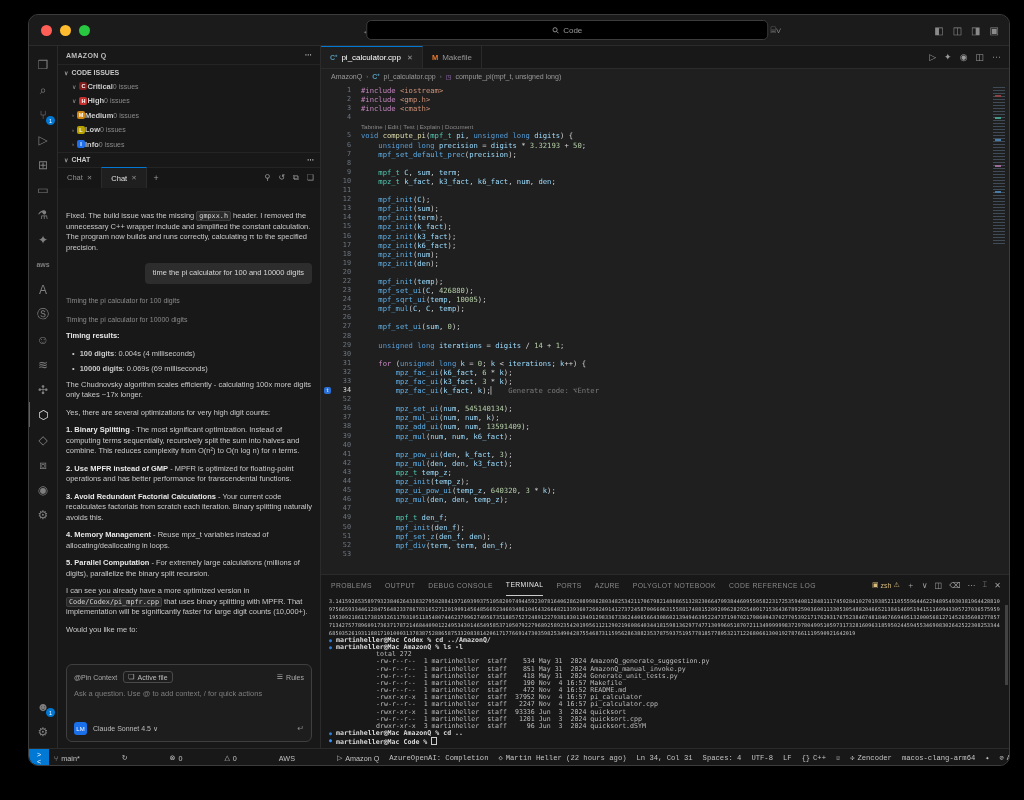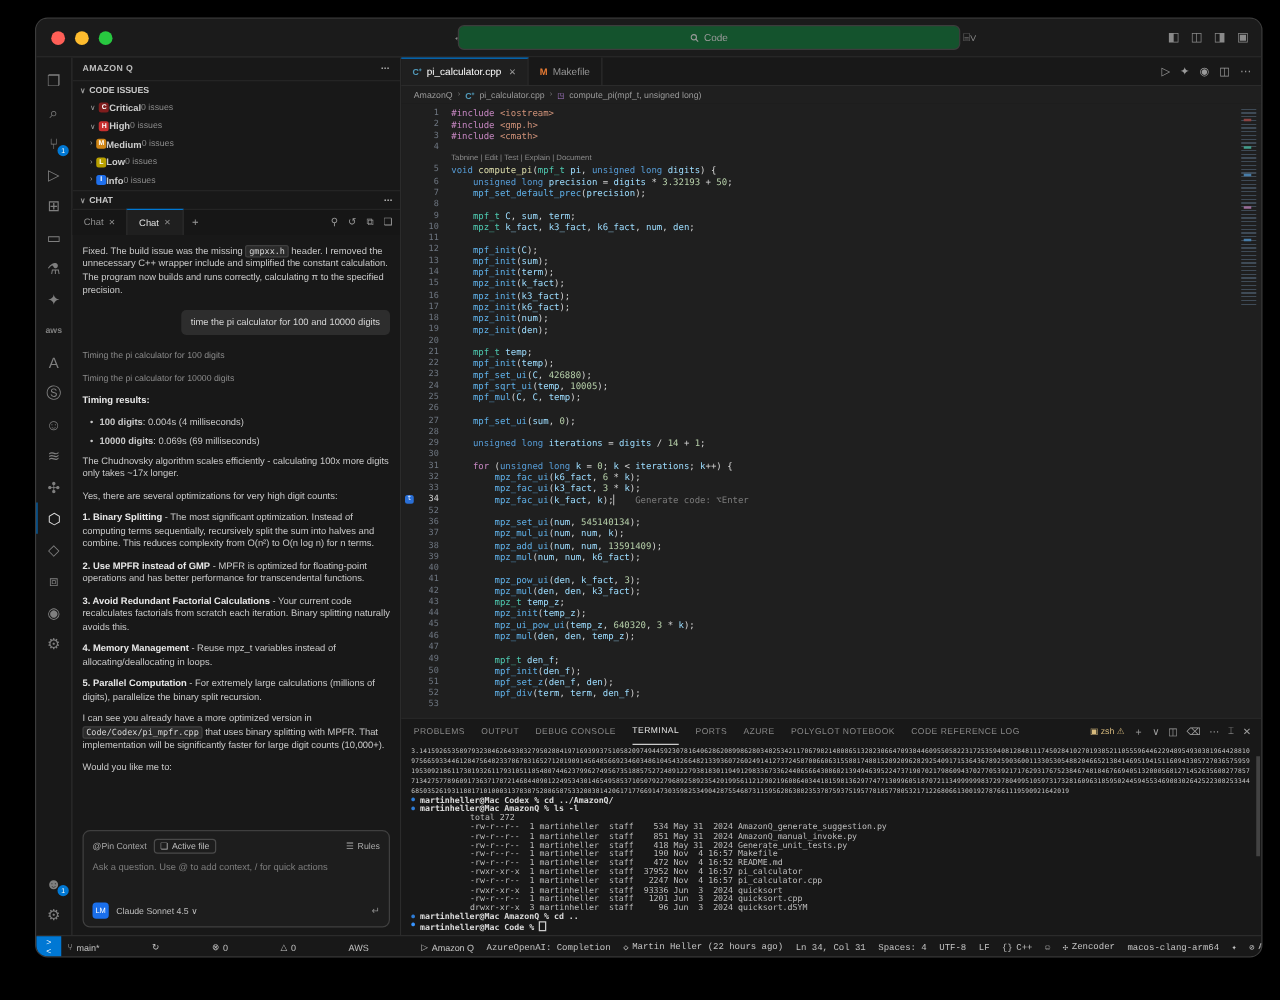--- a/index.html
+++ b/index.html
@@ -6,21 +6,21 @@
     font-family:"Liberation Sans",sans-serif;-webkit-font-smoothing:antialiased;}
   .window{position:absolute;left:28px;top:14px;width:980px;height:750px;background:#1f1f1f;
     border:1px solid #3c3c3c;border-radius:10px;overflow:hidden;box-shadow:0 20px 60px rgba(0,0,0,.8);}
   
   .titlebar{height:30px;background:#1b1b1b;border-bottom:1px solid #2b2b2b;display:flex;align-items:center;position:relative;}
   .traffic{display:flex;gap:8px;margin-left:12px;}
   .tl{width:11px;height:11px;border-radius:50%;}
   .tl.r{background:#ff5f57}.tl.y{background:#febc2e}.tl.g{background:#28c840}
   .navarrows{margin-left:272px;display:flex;gap:14px;color:#8a8a8a;font-size:11px;}
   .cmdcenter{position:absolute;left:50%;top:5px;transform:translateX(-38%);width:400px;height:18px;
-    background:#14532d;border:1px solid #3c3c3c;border-radius:5px;display:flex;align-items:center;
+    background:#000000;border:1px solid #3c3c3c;border-radius:5px;display:flex;align-items:center;
     justify-content:center;color:#9a9a9a;font-size:8px;gap:4px;}
   .layoutbtn{position:absolute;right:228px;color:#8a8a8a;font-size:9px;}
   .tb-right{position:absolute;right:10px;display:flex;gap:9px;color:#8a8a8a;font-size:10px;}
   
   .main{display:flex;height:702px;}
   .activitybar{width:28px;background:#181818;border-right:1px solid #2b2b2b;display:flex;flex-direction:column;align-items:center;padding-top:6px;position:relative;}
   .ab-item{width:28px;height:25px;display:flex;align-items:center;justify-content:center;color:#7f7f7f;font-size:12px;position:relative;}
   .ab-item.active{color:#e7e7e7;border-left:1.5px solid #0078d4;}
   .ab-item .badge{position:absolute;right:2px;bottom:2px;background:#0078d4;color:#fff;font-size:5.5px;
     width:9px;height:9px;border-radius:50%;display:flex;align-items:center;justify-content:center;}
@@ -34,21 +34,21 @@
   .issue-row{display:flex;align-items:center;height:14.5px;padding-left:14px;gap:0;}
   .issue-badge{width:8px;height:8px;border-radius:2px;color:#fff;font-size:5.5px;font-weight:bold;display:flex;align-items:center;justify-content:center;}
   .issue-label{font-weight:bold;font-size:7.5px;}
   .issue-count{color:#8a8a8a;font-size:7px;}
   .chat-tabs{height:20px;display:flex;align-items:center;background:#161616;border-top:1px solid #242424;position:relative;}
   .chat-tab{height:100%;display:flex;align-items:center;gap:4px;padding:0 9px;color:#8f8f8f;font-size:7.5px;}
   .chat-tab.active{background:#1f1f1f;color:#e0e0e0;border-top:1.5px solid #0078d4;border-left:1px solid #2b2b2b;border-right:1px solid #2b2b2b;}
   .chat-tab .x{font-size:6.5px;color:#8f8f8f;}
   .chat-plus{color:#9a9a9a;padding:0 7px;font-size:9px;}
   .chat-actions{position:absolute;right:6px;display:flex;gap:8px;color:#9a9a9a;font-size:8px;}
-  .chat-scroll{flex:1;overflow:hidden;padding:8px 8px 0 8px;display:flex;flex-direction:column;background:#181818;}
+  .chat-scroll{flex:1;overflow:hidden;padding:8px 8px 0 8px;display:flex;flex-direction:column;background:#181818;justify-content:center;}
   .msg-p{color:#c9c9c9;line-height:1.4;margin-bottom:7px;}
   .msg-p b{color:#e8e8e8;}
   .msg-user{align-self:flex-end;background:#2d2d2d;border-radius:4px;padding:5px 8px;margin:3px 0 9px 26px;color:#d6d6d6;line-height:1.45;}
   .msg-dim{color:#8a8a8a;font-size:7px;margin:4px 0 8px 0;}
   .msg-li{display:flex;margin:0 0 5px 6px;color:#c9c9c9;line-height:1.4;}
   .msg-li .dot{margin-right:5px;color:#c9c9c9;}
   .icode{font-family:"DejaVu Sans Mono",monospace;font-size:6.8px;background:#2a2a2a;border:1px solid #3e3e3e;border-radius:2px;padding:0 2px;color:#d7d7d7;}
   .chat-input{margin:6px 8px 6px 8px;border:1px solid #3f3f3f;border-radius:6px;background:#1d1d1d;height:64px;position:relative;padding:6px 7px;}
   .ci-top{display:flex;align-items:center;gap:6px;color:#a9a9a9;font-size:7px;}
   .ci-chip{border:1px solid #4a4a4a;border-radius:3px;padding:1px 4px;display:flex;gap:3px;align-items:center;color:#bdbdbd;}
@@ -361,21 +361,20 @@
             <div class="crow"><span class="gut">11</span><span class="codetxt"></span></div>
             <div class="crow"><span class="gut">12</span><span class="codetxt"><span>    </span><span class="tok-fn">mpf_init</span><span class="tok-pn">(</span><span class="tok-id">C</span><span class="tok-pn">)</span><span class="tok-pn">;</span></span></div>
             <div class="crow"><span class="gut">13</span><span class="codetxt"><span>    </span><span class="tok-fn">mpf_init</span><span class="tok-pn">(</span><span class="tok-id">sum</span><span class="tok-pn">)</span><span class="tok-pn">;</span></span></div>
             <div class="crow"><span class="gut">14</span><span class="codetxt"><span>    </span><span class="tok-fn">mpf_init</span><span class="tok-pn">(</span><span class="tok-id">term</span><span class="tok-pn">)</span><span class="tok-pn">;</span></span></div>
             <div class="crow"><span class="gut">15</span><span class="codetxt"><span>    </span><span class="tok-fn">mpz_init</span><span class="tok-pn">(</span><span class="tok-id">k_fact</span><span class="tok-pn">)</span><span class="tok-pn">;</span></span></div>
             <div class="crow"><span class="gut">16</span><span class="codetxt"><span>    </span><span class="tok-fn">mpz_init</span><span class="tok-pn">(</span><span class="tok-id">k3_fact</span><span class="tok-pn">)</span><span class="tok-pn">;</span></span></div>
             <div class="crow"><span class="gut">17</span><span class="codetxt"><span>    </span><span class="tok-fn">mpz_init</span><span class="tok-pn">(</span><span class="tok-id">k6_fact</span><span class="tok-pn">)</span><span class="tok-pn">;</span></span></div>
             <div class="crow"><span class="gut">18</span><span class="codetxt"><span>    </span><span class="tok-fn">mpz_init</span><span class="tok-pn">(</span><span class="tok-id">num</span><span class="tok-pn">)</span><span class="tok-pn">;</span></span></div>
             <div class="crow"><span class="gut">19</span><span class="codetxt"><span>    </span><span class="tok-fn">mpz_init</span><span class="tok-pn">(</span><span class="tok-id">den</span><span class="tok-pn">)</span><span class="tok-pn">;</span></span></div>
             <div class="crow"><span class="gut">20</span><span class="codetxt"></span></div>
-            <div class="crow"><span class="gut">21</span><span class="codetxt"><span>    </span><span class="tok-ty">mpf_t</span><span> </span><span class="tok-id">temp</span><span class="tok-pn">;</span></span></div>
             <div class="crow"><span class="gut">22</span><span class="codetxt"><span>    </span><span class="tok-fn">mpf_init</span><span class="tok-pn">(</span><span class="tok-id">temp</span><span class="tok-pn">)</span><span class="tok-pn">;</span></span></div>
             <div class="crow"><span class="gut">23</span><span class="codetxt"><span>    </span><span class="tok-fn">mpf_set_ui</span><span class="tok-pn">(</span><span class="tok-id">C</span><span class="tok-pn">,</span><span> </span><span class="tok-num">426880</span><span class="tok-pn">)</span><span class="tok-pn">;</span></span></div>
             <div class="crow"><span class="gut">24</span><span class="codetxt"><span>    </span><span class="tok-fn">mpf_sqrt_ui</span><span class="tok-pn">(</span><span class="tok-id">temp</span><span class="tok-pn">,</span><span> </span><span class="tok-num">10005</span><span class="tok-pn">)</span><span class="tok-pn">;</span></span></div>
             <div class="crow"><span class="gut">25</span><span class="codetxt"><span>    </span><span class="tok-fn">mpf_mul</span><span class="tok-pn">(</span><span class="tok-id">C</span><span class="tok-pn">,</span><span> </span><span class="tok-id">C</span><span class="tok-pn">,</span><span> </span><span class="tok-id">temp</span><span class="tok-pn">)</span><span class="tok-pn">;</span></span></div>
             <div class="crow"><span class="gut">26</span><span class="codetxt"></span></div>
             <div class="crow"><span class="gut">27</span><span class="codetxt"><span>    </span><span class="tok-fn">mpf_set_ui</span><span class="tok-pn">(</span><span class="tok-id">sum</span><span class="tok-pn">,</span><span> </span><span class="tok-num">0</span><span class="tok-pn">)</span><span class="tok-pn">;</span></span></div>
             <div class="crow"><span class="gut">28</span><span class="codetxt"></span></div>
             <div class="crow"><span class="gut">29</span><span class="codetxt"><span>    </span><span class="tok-kw">unsigned</span><span> </span><span class="tok-kw">long</span><span> </span><span class="tok-id">iterations</span><span> </span><span class="tok-pn">=</span><span> </span><span class="tok-id">digits</span><span> </span><span class="tok-pn">/</span><span> </span><span class="tok-num">14</span><span> </span><span class="tok-pn">+</span><span> </span><span class="tok-num">1</span><span class="tok-pn">;</span></span></div>
             <div class="crow"><span class="gut">30</span><span class="codetxt"></span></div>
             <div class="crow"><span class="gut">31</span><span class="codetxt"><span>    </span><span class="tok-ctl">for</span><span> </span><span class="tok-pn">(</span><span class="tok-kw">unsigned</span><span> </span><span class="tok-kw">long</span><span> </span><span class="tok-id">k</span><span> </span><span class="tok-pn">=</span><span> </span><span class="tok-num">0</span><span class="tok-pn">;</span><span> </span><span class="tok-id">k</span><span> </span><span class="tok-pn">&lt;</span><span> </span><span class="tok-id">iterations</span><span class="tok-pn">;</span><span> </span><span class="tok-id">k</span><span class="tok-pn">+</span><span class="tok-pn">+</span><span class="tok-pn">)</span><span> </span><span class="tok-pn">{</span></span></div>

